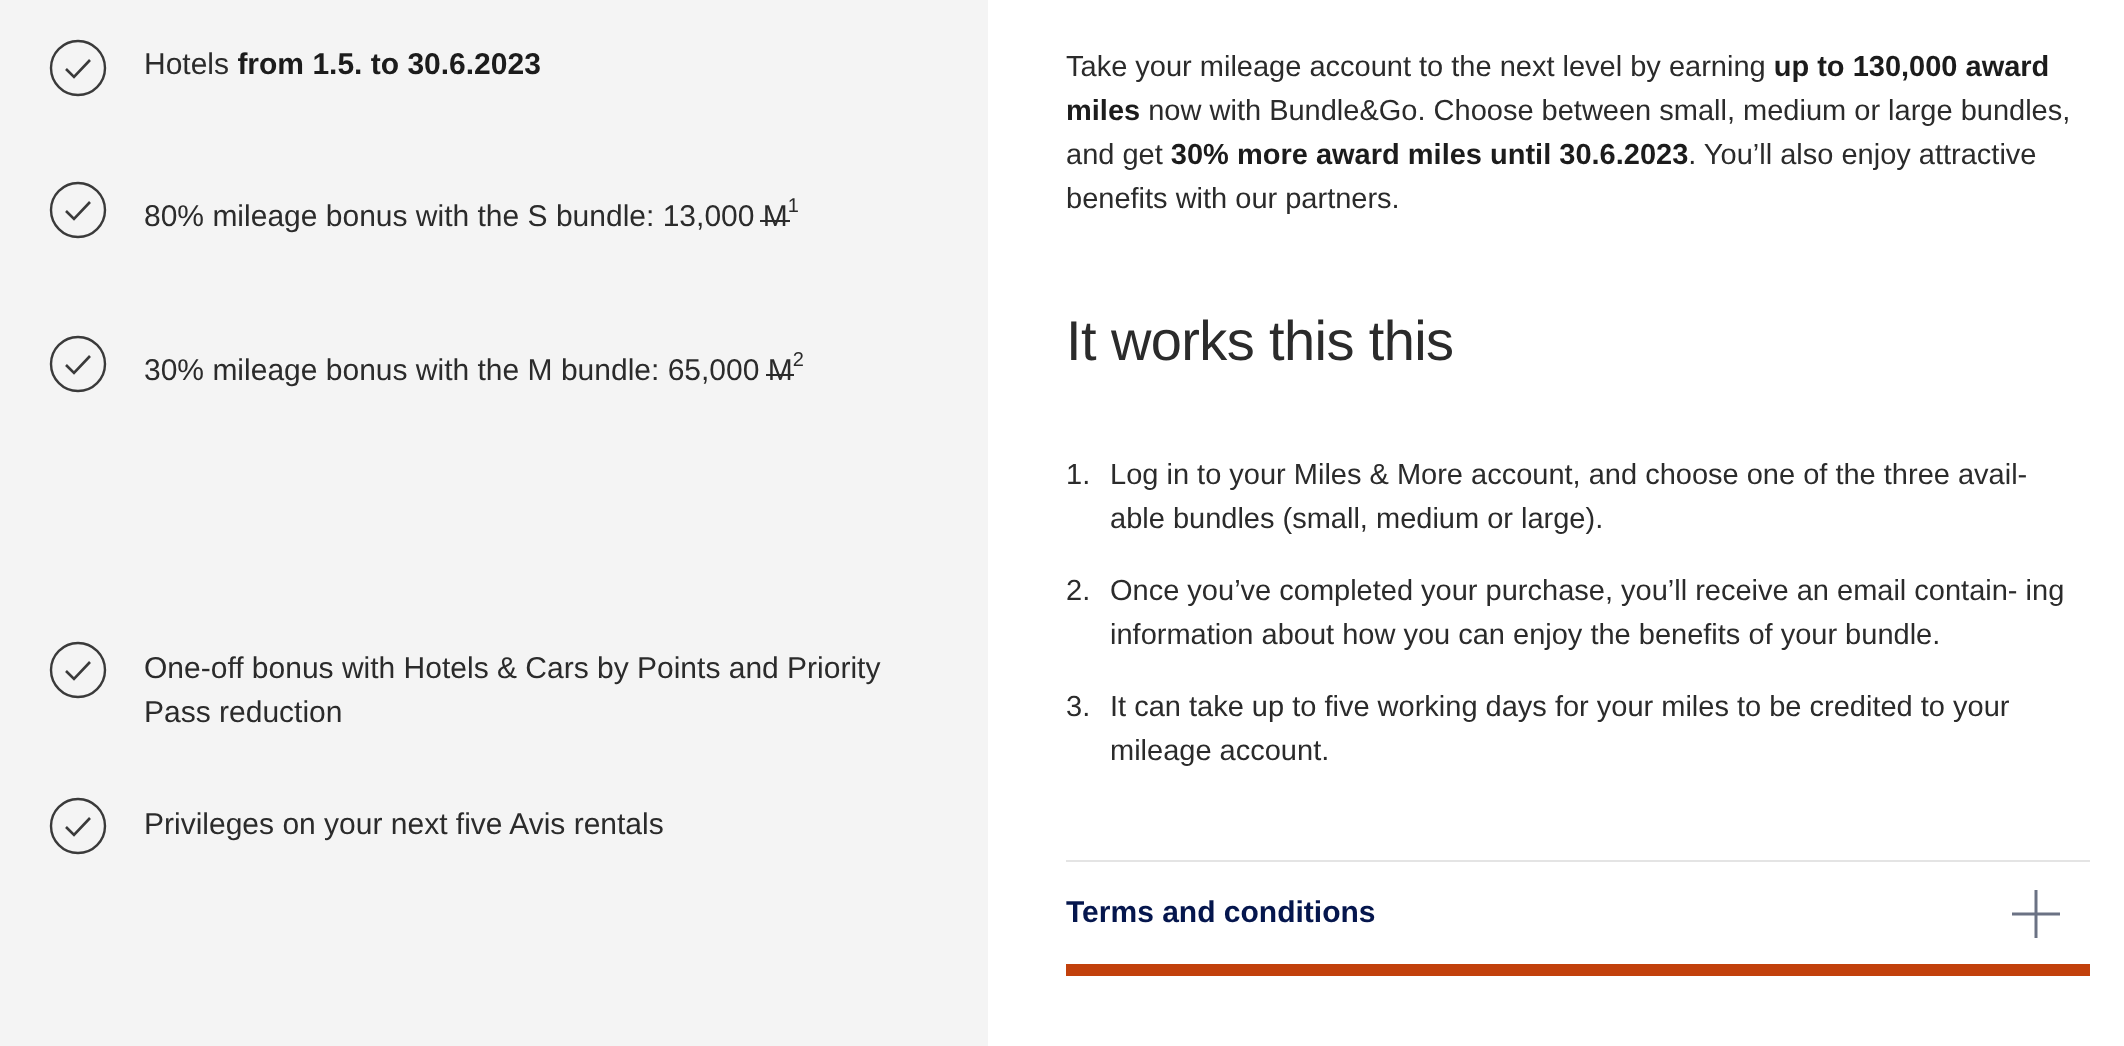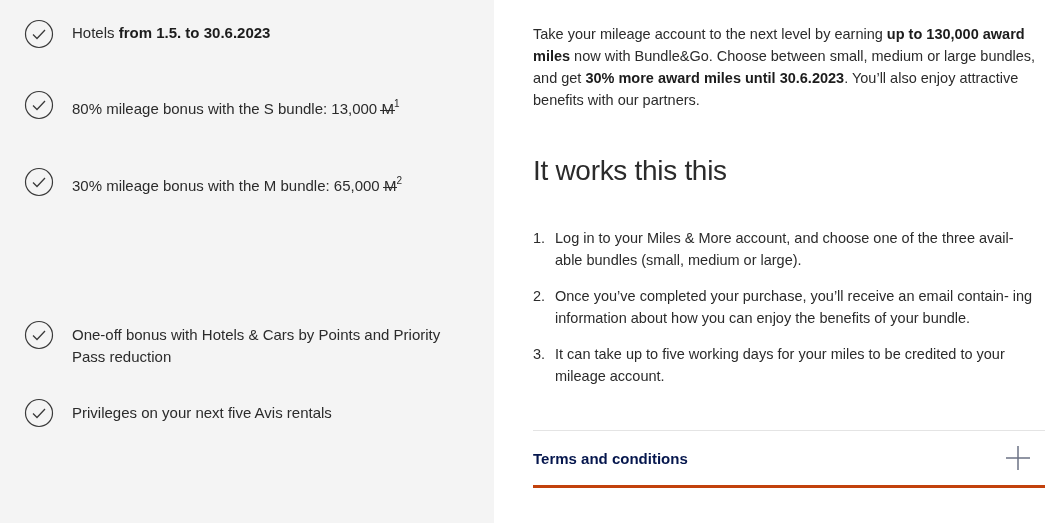--- a/index.html
+++ b/index.html
@@ -53,21 +53,21 @@
       position: absolute; left: 0; top: 227px; width: 512px; list-style: none;
     }
     .step {
       display: flex; font-size: 14.5px; line-height: 22px; color: #2b2b2b; margin-bottom: 14px;
     }
     .step-num { width: 22px; flex: 0 0 22px; }
     .step-text { flex: 1; }
 
     .terms-row {
       position: absolute; left: 0; top: 430px; width: 512px; height: 58px;
-      border-top: 1px solid #e4e4e4; border-bottom: 3px solid #c2410c;
+      border-top: 1px solid #e4e4e4; border-bottom: 6px solid #c2410c;
       display: flex; align-items: center; justify-content: space-between; cursor: pointer;
     }
     .terms-label { font-size: 15px; font-weight: bold; color: #05164d; }
     .plus-icon { width: 26px; height: 26px; margin-right: 14px; display: block; }
   </style>
 </head>
 <body>
 
 <div class="left-panel">
 

